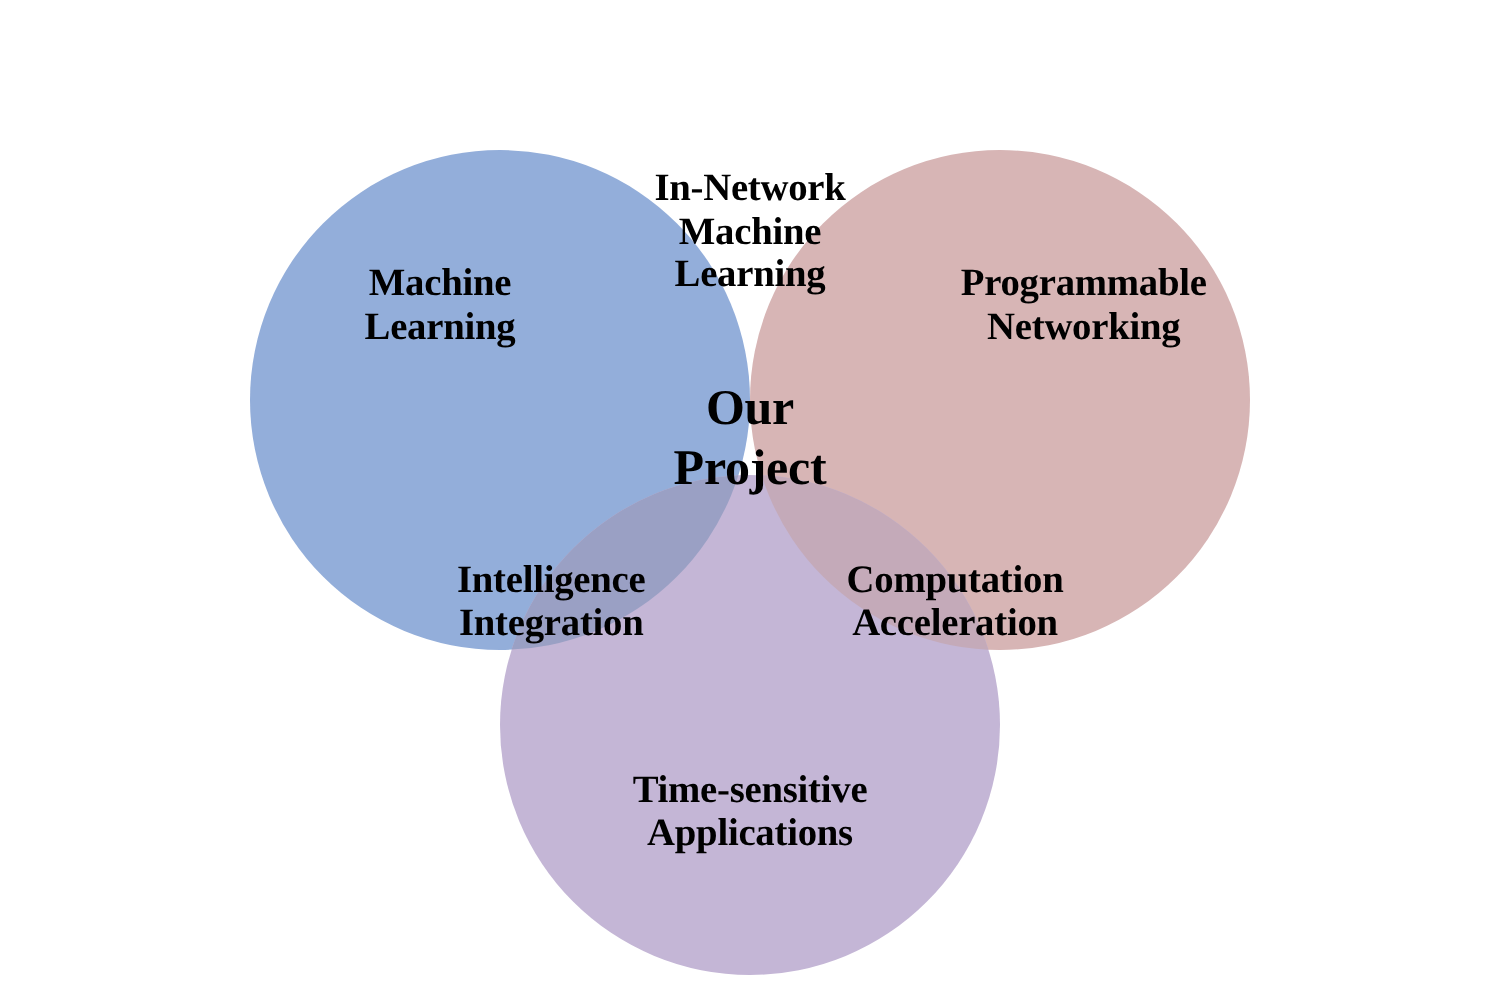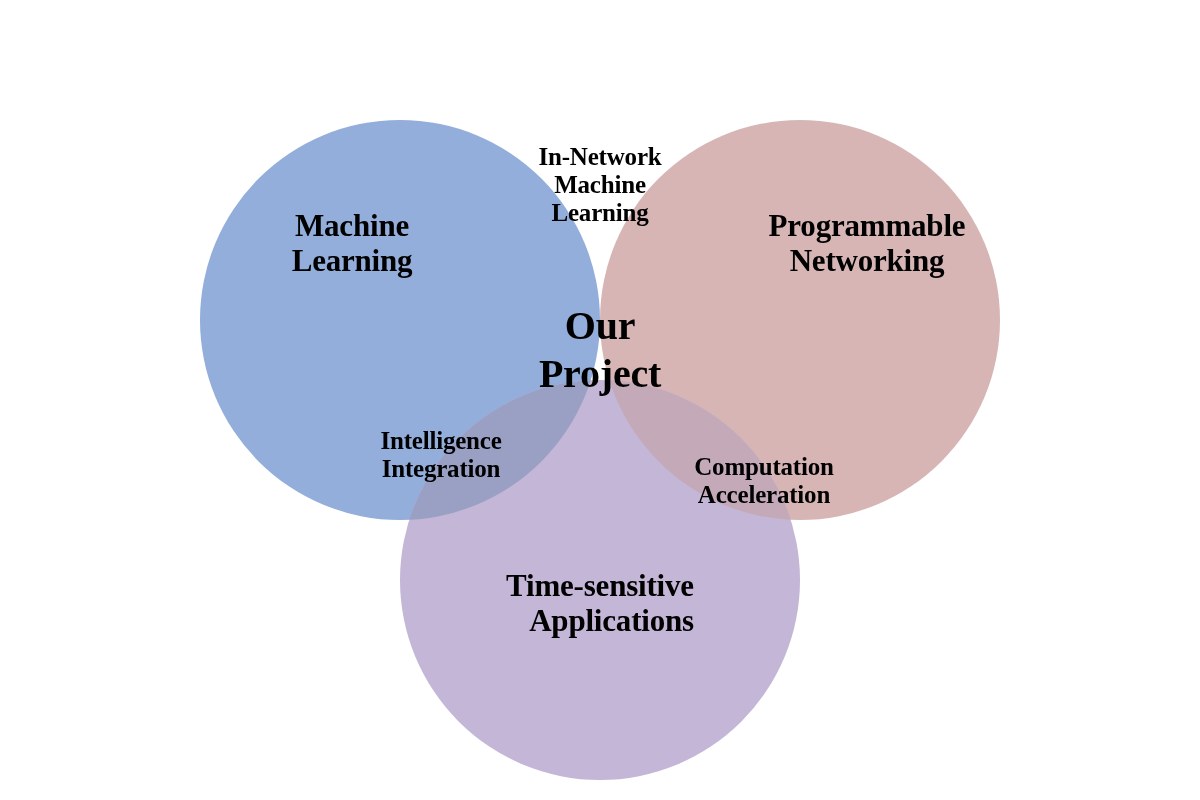--- a/index.html
+++ b/index.html
@@ -38,21 +38,21 @@
     white-space: pre-line;
     letter-spacing: -0.2px;
     transform: translate(-50%, -50%);
     pointer-events: none;
     text-rendering: optimizeLegibility;
   }
   .label-set {
     font-size: 31px;
   }
   .label-pair {
-    font-size: 25px;
+    font-size: 31px;
   }
   .label-core {
     font-size: 40px;
     line-height: 1.2;
   }
 </style>
 </head>
 <body>
 
 <div id="venn-stage" style="width: 1200px; height: 800px; background: rgb(255, 255, 255);">
@@ -89,28 +89,28 @@
       </g>
     </g>
   </svg>
 
   <div class="venn-label label-set" id="lbl-set-ml" style="left: 352px; top: 244px;">Machine
 Learning</div>
 
   <div class="venn-label label-set" id="lbl-set-pn" style="left: 855px; top: 244px; margin-left: 12px;">Programmable
 Networking</div>
 
-  <div class="venn-label label-set" id="lbl-set-ts" style="left: 600px; top: 604px; text-align: right;">Time-sensitive
+  <div class="venn-label label-set" id="lbl-set-ts" style="left: 600px; top: 649px;">Time-sensitive
 Applications</div>
 
   <div class="venn-label label-pair" id="lbl-int-0" style="left: 600px; top: 185px;">In-Network
 Machine
 Learning</div>
 
-  <div class="venn-label label-pair" id="lbl-int-1" style="left: 441px; top: 455px;">Intelligence
+  <div class="venn-label label-pair" id="lbl-int-1" style="left: 441px; top: 481px;">Intelligence
 Integration</div>
 
   <div class="venn-label label-core" id="lbl-int-3" style="left: 600px; top: 350px;">Our
 Project</div>
 
   <div class="venn-label label-pair" id="lbl-int-2" style="left: 764px; top: 481px;">Computation
 Acceleration</div>
 
 </div>
 

